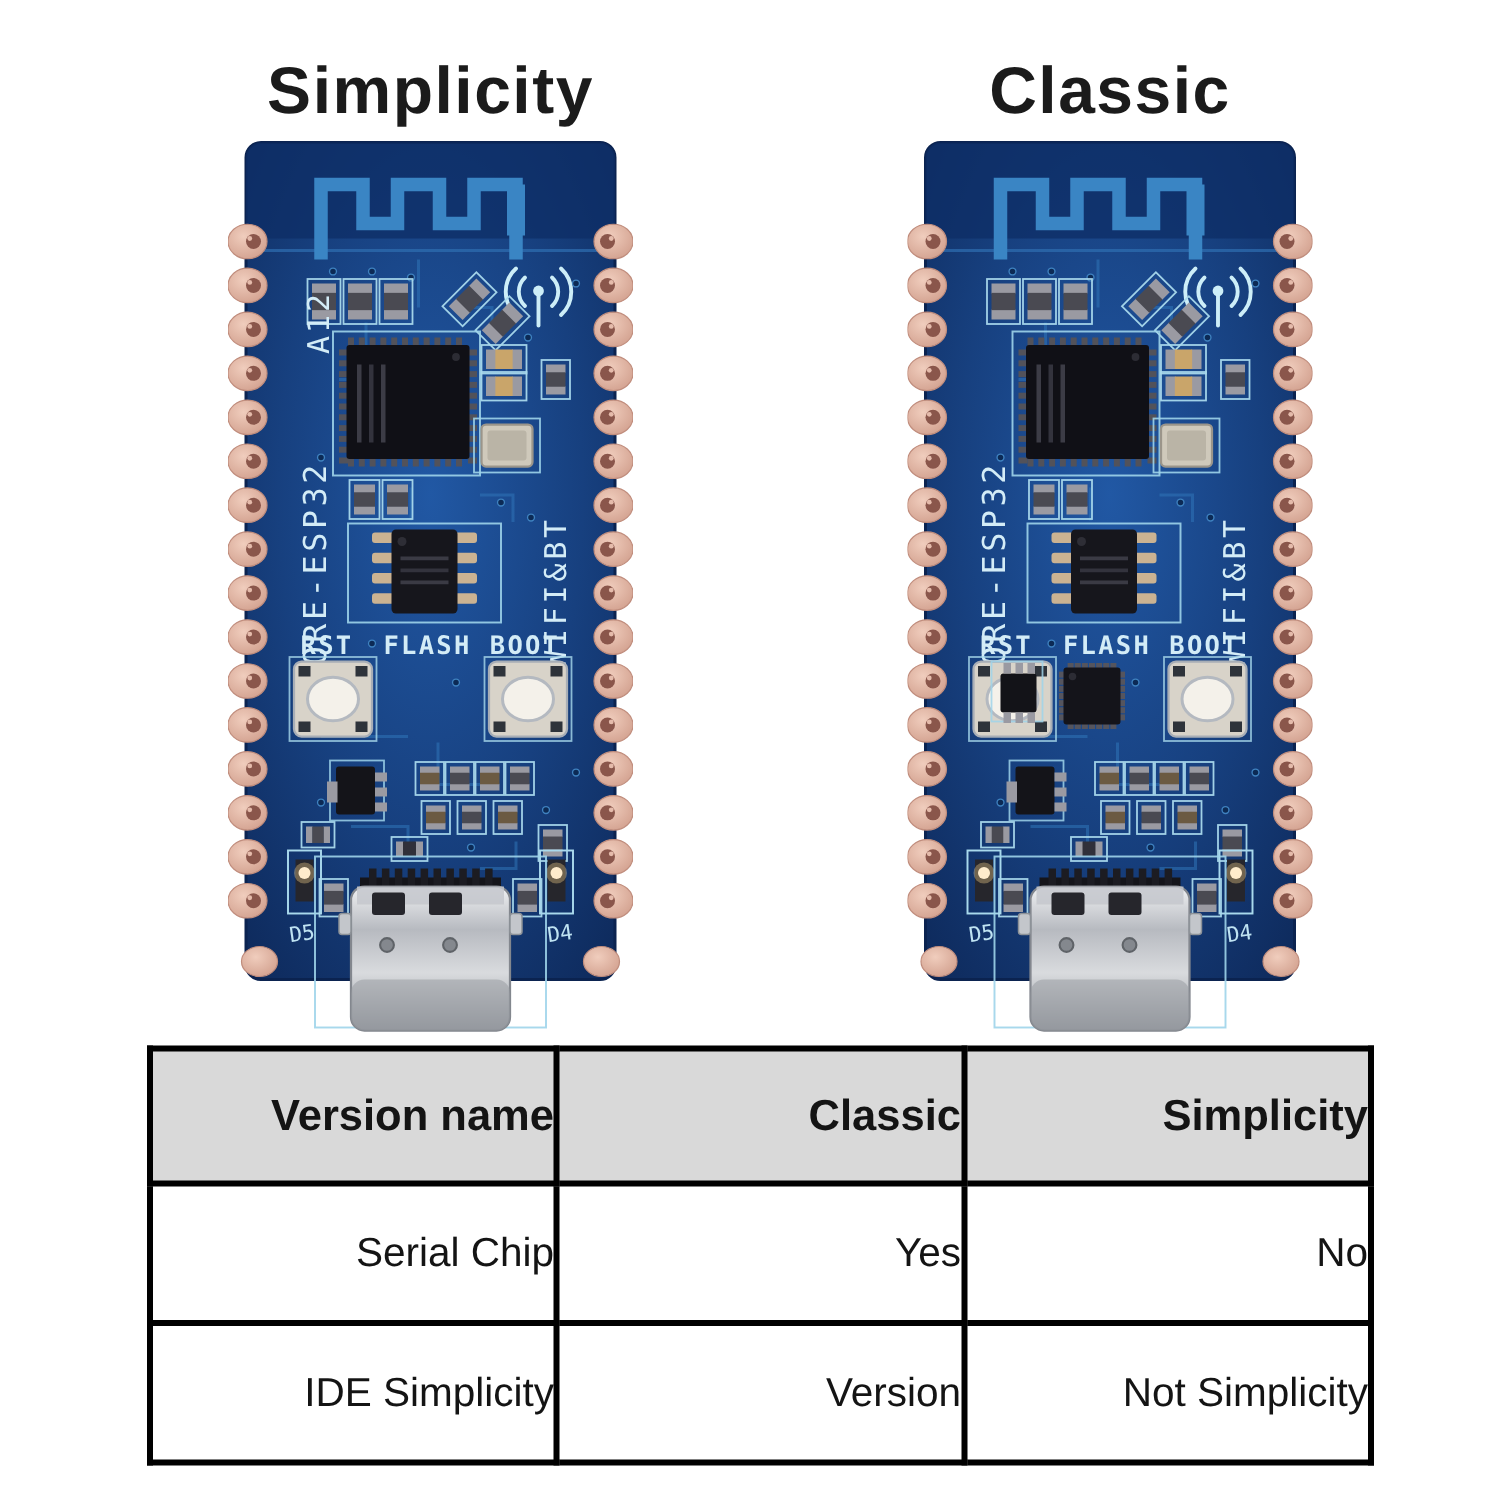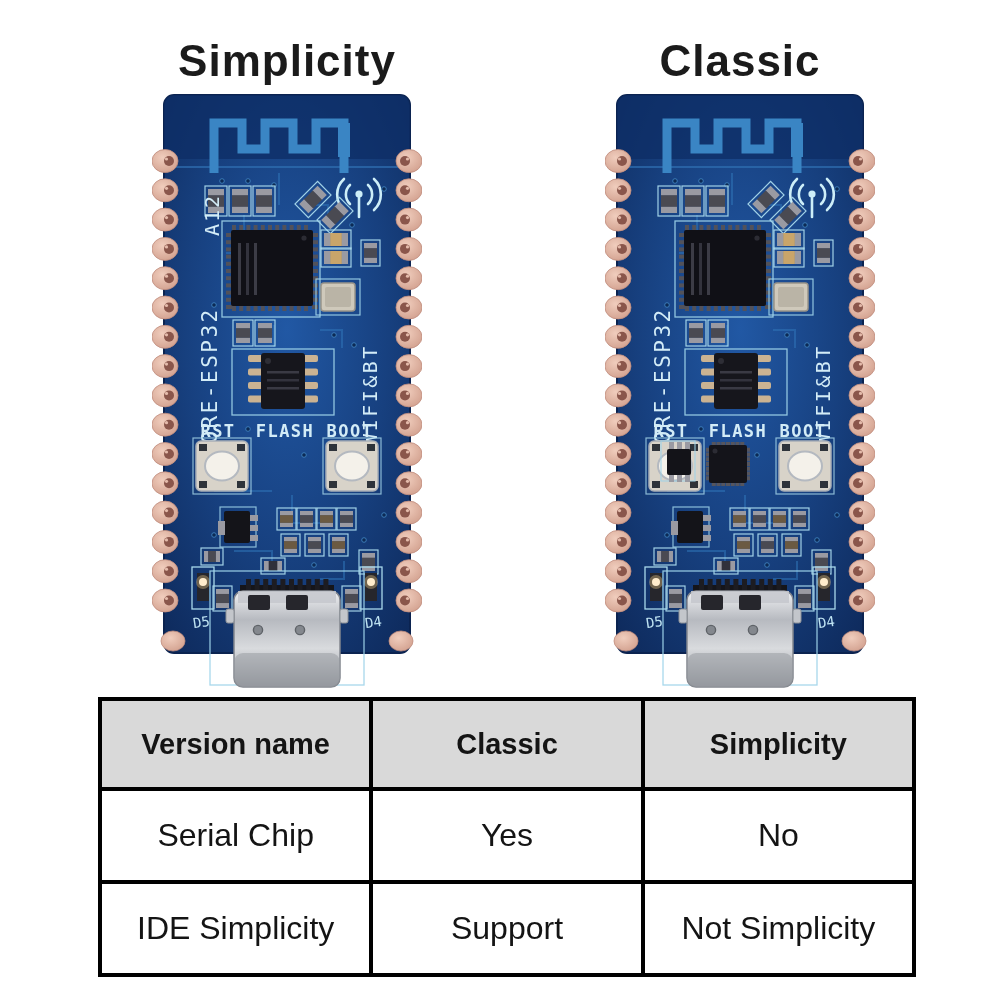--- a/index.html
+++ b/index.html
@@ -8,24 +8,24 @@
   .board-title{position:absolute;top:36px;width:270px;text-align:center;
                font-size:44px;font-weight:600;color:#1b1b1b;letter-spacing:1px;}
   #title-left{left:152px;}
   #title-right{left:605px;}
   .board-wrap{position:absolute;top:93px;width:270px;height:600px;}
   #board-left{left:152px;}
   #board-right{left:605px;}
   .board-wrap svg{display:block;width:100%;height:100%;}
   table.compare{position:absolute;left:98px;top:697px;width:818px;height:266px;
                 border-collapse:collapse;table-layout:fixed;background:#fff;}
-  table.compare td{border:4.5px solid #000;text-align:center;vertical-align:middle;
+  table.compare td{border:4.5px solid #000;text-align:right;vertical-align:middle;
                    color:#141414;padding:0;}
   table.compare tr.hdr td{background:#d9d9d9;font-weight:bold;font-size:29px;height:86px;}
-  table.compare tr.body td{font-size:32px;height:89px;}
+  table.compare tr.body td{font-size:27px;height:89px;}
 </style>
 </head>
 <body>
 
 <div class="canvas">
   <div class="board-title" id="title-left">Simplicity</div>
   <div class="board-title" id="title-right">Classic</div>
 
   <div class="board-wrap" id="board-left">
       <svg viewBox="0 0 270 600" xmlns="http://www.w3.org/2000/svg">
@@ -938,18 +938,18 @@
       <td>Classic</td>
       <td>Simplicity</td>
     </tr>
     <tr class="body">
       <td>Serial Chip</td>
       <td>Yes</td>
       <td>No</td>
     </tr>
     <tr class="body">
       <td>IDE Simplicity</td>
-      <td>Support</td>
+      <td>Version</td>
       <td>Not Simplicity</td>
     </tr>
   </tbody>
     </table>
 </div>
 
 </body></html>

